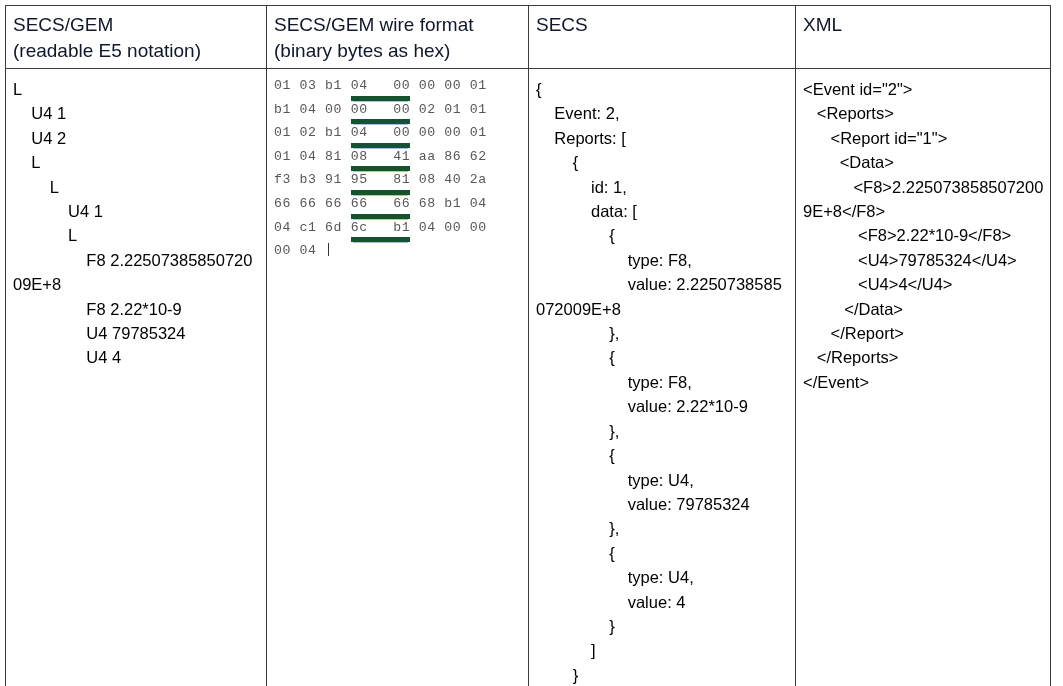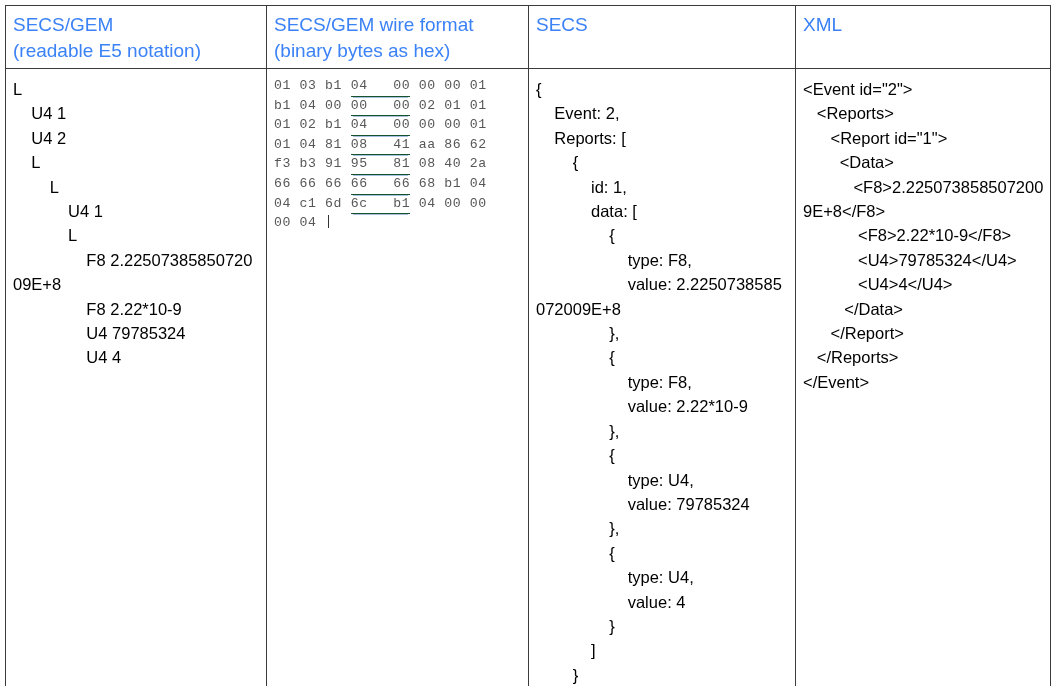--- a/index.html
+++ b/index.html
@@ -44,21 +44,21 @@
   col.c4 { width: 255px; }
 
   
   tr.head-row td {
     height: 59px;
   }
   .head-cell {
     padding: 6px 6px 4px 7px;
     font-size: 19px;
     line-height: 26px;
-    color: #3b82f6;
+    color: #0f172a;
     white-space: pre-line;
   }
 
   
   .body-cell {
     padding: 8px 6px 6px 7px;
     font-size: 16.5px;
     line-height: 24.4px;
     color: #000;
   }
@@ -83,21 +83,21 @@
     line-height: 17.6px;
     letter-spacing: 0.6px;
     color: #575757;
     white-space: pre;
   }
   .hex-line { display: block; position: relative; }
   
   .hex-underline {
     position: relative;
     display: inline-block;
-    border-bottom: 1px solid #14532d;
+    border-bottom: 5px solid #14532d;
     box-shadow: 0 3px 0 -2px #a8c0e0;
     padding-bottom: 1px;
   }
   .caret {
     display: inline-block;
     width: 1px;
     height: 13px;
     background: #333;
     vertical-align: -2px;
     margin-left: 3px;

